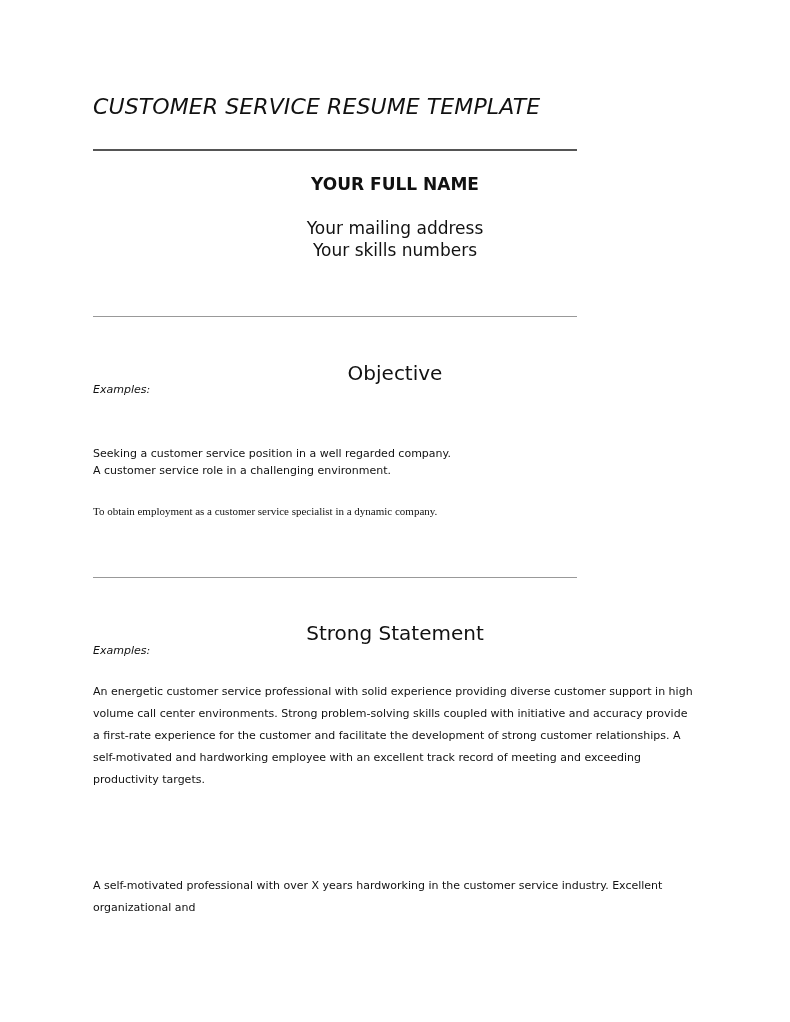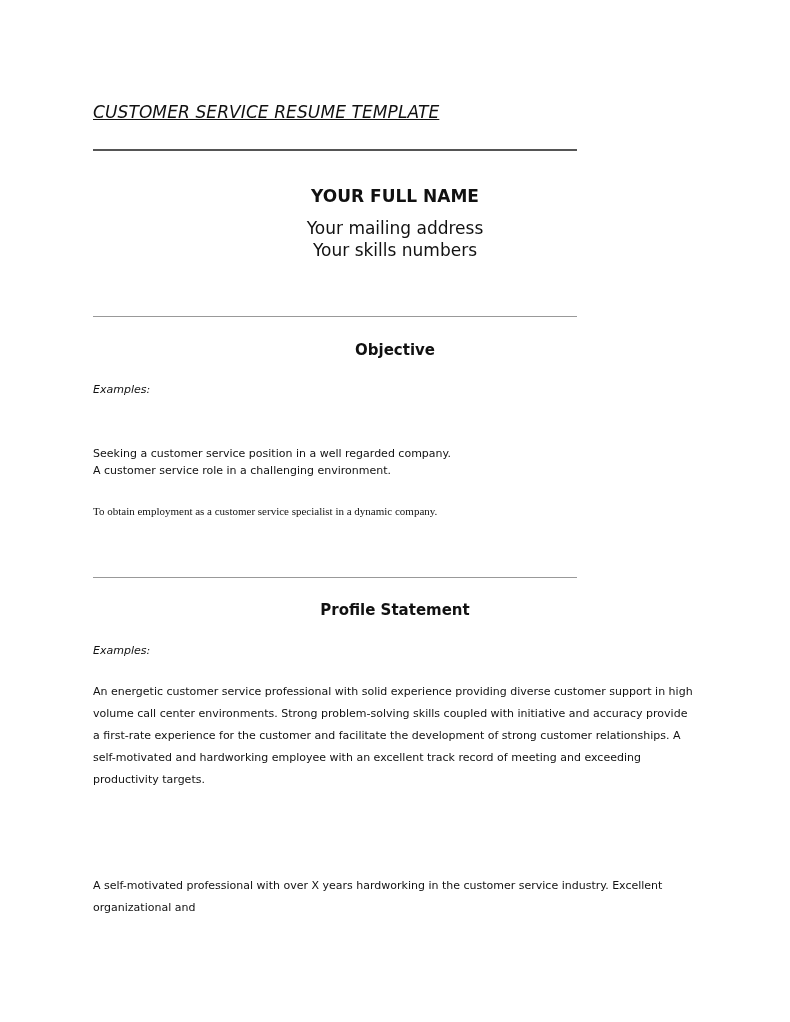--- a/index.html
+++ b/index.html
@@ -1,26 +1,26 @@
 <!DOCTYPE html>
 <html><head>
 <meta charset="utf-8">
 <style>
   html, body { margin: 0; padding: 0; background: #ffffff; }
   body { width: 790px; height: 1022px; position: relative; overflow: hidden;
          font-family: "DejaVu Sans", sans-serif; color: #111111; }
   .abs { position: absolute; }
-  .doc-title { left: 93px; top: 102px; font-size: 17px; font-style: italic; letter-spacing: 0.1px; text-decoration: underline; }
+  .doc-title { left: 93px; top: 94px; font-size: 22px; font-style: italic; letter-spacing: 0.1px; }
   .rule-top { left: 93px; top: 149px; width: 484px; height: 0; border-top: 2px solid #555; }
   .rule { left: 93px; width: 484px; height: 0; border-top: 1px solid #999; }
   .center { left: 93px; width: 604px; text-align: center; }
-  .name { top: 174px; font-size: 17px; font-weight: bold; margin-top: 12px; }
+  .name { top: 174px; font-size: 17px; font-weight: bold; }
   .contact { top: 217px; font-size: 17px; line-height: 22px; }
   .contact div { margin: 0; }
-  .h2 { font-size: 15px; font-weight: bold; }
+  .h2 { font-size: 20px; font-weight: normal; margin-top: 20px; }
   .para { left: 93px; width: 620px; font-size: 11px; line-height: 22px; }
   .ex { font-style: italic; }
 </style>
 </head>
 <body>
 
 <div class="abs doc-title">CUSTOMER SERVICE RESUME TEMPLATE</div>
 <div class="abs rule-top"></div>
 
 <div class="abs center name">YOUR FULL NAME</div>
@@ -32,16 +32,16 @@
 <div class="abs rule" style="top:316px;"></div>
 
 <div class="abs center h2" style="top:341px;">Objective</div>
 <div class="abs para ex" style="top:379px;">Examples:</div>
 <div class="abs para" style="top:420px;margin-top:23px;">Seeking a customer service position in a well regarded company.</div>
 <div class="abs para" style="top:460px;">A customer service role in a challenging environment.</div>
 <div class="abs para" style="top:500px; width:560px;font-family:Liberation Serif, serif;">To obtain employment as a customer service specialist in a dynamic company.</div>
 
 <div class="abs rule" style="top:577px;"></div>
 
-<div class="abs center h2" style="top:601px;">Profile Statement</div>
+<div class="abs center h2" style="top:601px;">Strong Statement</div>
 <div class="abs para ex" style="top:640px;">Examples:</div>
 <div class="abs para" style="top:681px; width:600px;">An energetic customer service professional with solid experience providing diverse customer support in high volume call center environments. Strong problem-solving skills coupled with initiative and accuracy provide a first-rate experience for the customer and facilitate the development of strong customer relationships. A self-motivated and hardworking employee with an excellent track record of meeting and exceeding productivity targets.</div>
 <div class="abs para" style="top:875px; width:612px;">A self-motivated professional with over X years hardworking in the customer service industry. Excellent organizational and</div>
 
 </body></html>

